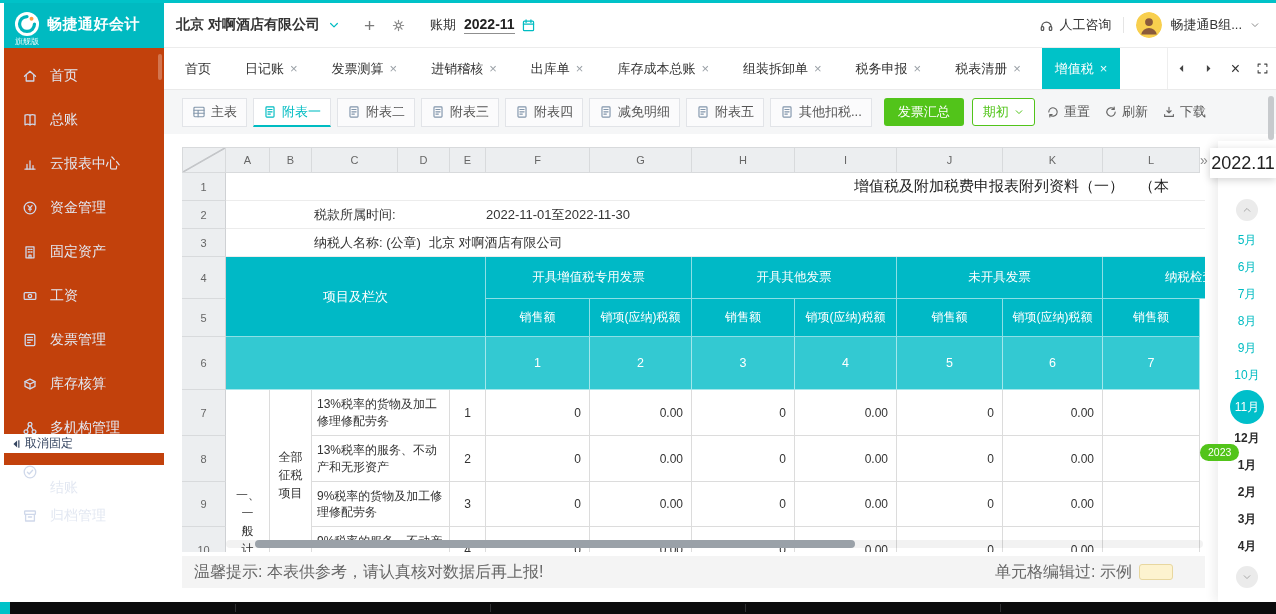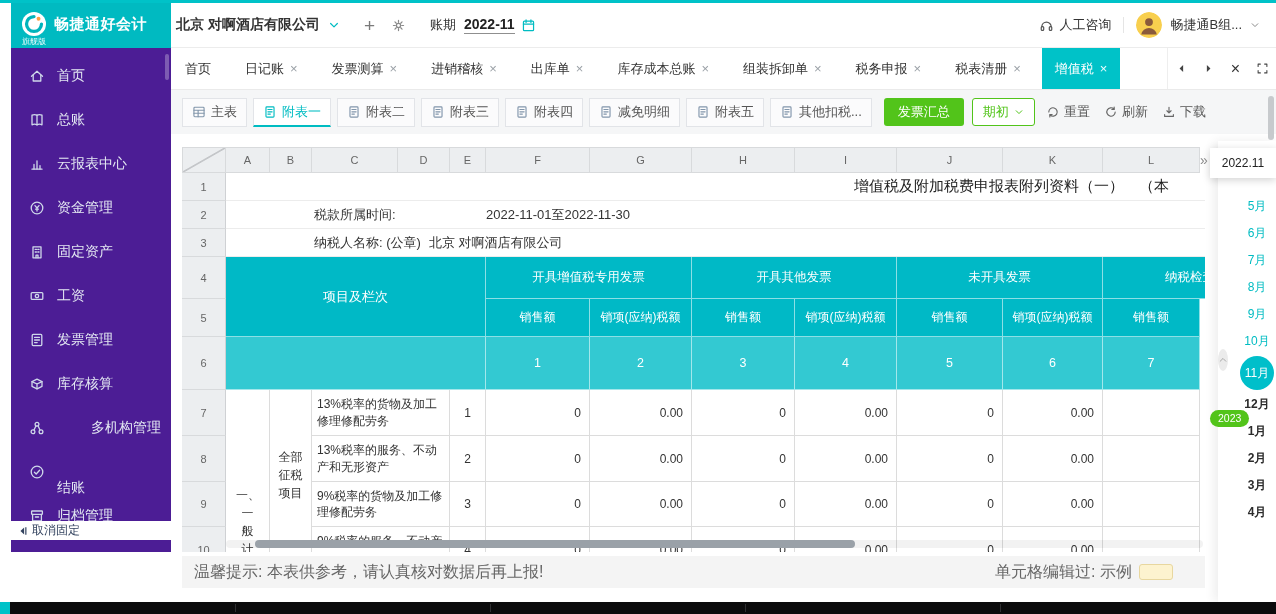--- a/index.html
+++ b/index.html
@@ -6,21 +6,21 @@
 html,body{width:1276px;height:614px;overflow:hidden}
 body{font-family:"Liberation Sans","DejaVu Sans",sans-serif;background:#fff}
 button{font-family:inherit;cursor:pointer}
 .screen{position:relative;width:1276px;height:614px;background:#fff;overflow:hidden}
 .topline{position:absolute;left:0;top:0;width:100%;height:3px;background:#00c2c8;z-index:40}
 .ic{display:inline-flex;align-items:center;justify-content:center;flex:none}
 .i10{width:10px;height:10px}.i12{width:12px;height:12px}.i13{width:13px;height:13px}
 .i14{width:14px;height:14px}.i15{width:15px;height:15px}.i16{width:16px;height:16px}.i26{width:26px;height:26px}
 .teal{color:#00bcc2}.gray{color:#8a8a8a}
 
-.sidebar{position:absolute;left:11px;top:0;width:160px;height:552px;background:#4c1d95;z-index:10}
+.sidebar{position:absolute;left:4px;top:0;width:160px;height:465px;background:#c2410c;z-index:10}
 .logo{height:48px;background:#00bac1;position:relative;display:flex;align-items:center;padding-left:10px;gap:7px}
 .logo-text{color:#fff;font-size:15px;font-weight:bold;letter-spacing:.5px}
 .logo-edition{position:absolute;left:11px;bottom:1px;color:#e7fbfc;font-size:8px}
 #sidebar-menu{padding-top:6px}
 .side-item{height:44px;display:flex;align-items:center;gap:12px;padding-left:18px;color:#e3e8f2;font-size:14px;cursor:pointer;white-space:nowrap}
 .side-item .ic{color:#cfd8ea}
 .sidebar-thumb{position:absolute;right:2px;top:54px;width:4px;height:26px;background:rgba(255,255,255,.28);border-radius:2px}
 .sidebar-footer{position:absolute;left:0;bottom:12px;width:160px;height:19px;background:#fff;display:flex;align-items:center;padding-left:6px;gap:3px;color:#33435f;font-size:12px;cursor:pointer}
 .sidebar-footer .ic{color:#33435f}
 
@@ -94,22 +94,22 @@
 .drow{display:flex}
 .dcell{flex:none;border-right:1px solid #dcdcdc;border-bottom:1px solid #dcdcdc;display:flex;align-items:center;background:#fff;overflow:hidden;color:#333}
 .dcell.desc{padding:2px 5px;line-height:1.35}
 .dcell.line{justify-content:center}
 .dcell.val{justify-content:flex-end;padding-right:8px}
 .hscroll{position:absolute;left:44px;right:2px;bottom:4px;height:8px;background:rgba(0,0,0,.05);border-radius:4px}
 .hthumb{position:absolute;left:29px;width:600px;height:8px;background:#9aa1a8;border-radius:4px;cursor:pointer}
 
 .collapse-btn{position:absolute;right:64px;top:150px;width:16px;height:20px;color:#8a8a8a;font-size:14px;display:flex;align-items:center;justify-content:center;cursor:pointer;z-index:7}
 .month-panel{position:absolute;right:0;top:141px;width:58px;bottom:12px;background:#fff;box-shadow:-4px 0 10px rgba(0,0,0,.07);z-index:6}
-.mp-current{position:absolute;top:7px;left:-8px;width:66px;height:30px;background:#fff;box-shadow:0 2px 8px rgba(0,0,0,.18);display:flex;align-items:center;justify-content:center;font-size:12px;color:#222}
-.mp-list{position:absolute;top:52px;left:0;width:58px;display:flex;flex-direction:row;align-items:center}
+.mp-current{position:absolute;top:7px;left:-8px;width:66px;height:30px;background:#fff;box-shadow:0 2px 8px rgba(0,0,0,.18);display:flex;align-items:center;justify-content:center;font-size:18px;color:#222}
+.mp-list{position:absolute;top:52px;left:0;width:58px;display:flex;flex-direction:column;align-items:center}
 .mp-btn{width:22px;height:22px;border-radius:50%;background:#ebebeb;color:#a9a9a9;display:flex;align-items:center;justify-content:center;cursor:pointer;margin:6px 0}
 #month-list{display:flex;flex-direction:column;align-items:center;width:58px}
 .month{height:27px;display:flex;align-items:center;justify-content:center;position:relative;cursor:pointer;width:58px}
 .m-done .month-label{color:#00bcc2;font-size:12px}
 .m-normal .month-label{color:#2b2b2b;font-size:12px;font-weight:bold}
 .m-active{height:36px}
 .m-active .month-label{width:34px;height:34px;border-radius:50%;background:#00bfca;color:#fff;display:flex;align-items:center;justify-content:center;font-size:12px}
 .year-badge{position:absolute;left:-18px;top:-8px;background:#52c41a;color:#fff;font-size:10.5px;padding:1px 8px;border-radius:9px;line-height:1.4;z-index:2}
 
 .hintbar{position:absolute;left:182px;top:556px;width:1023px;height:32px;background:#f4f4f4;display:flex;align-items:center;padding:0 12px;font-size:16px;color:#666;z-index:3;white-space:nowrap}
@@ -213,21 +213,21 @@
         </div>
         <div class="side-item">
           <i class="ic i16">
             <svg viewBox="0 0 16 16" width="100%" height="100%" fill="none" stroke="currentColor" stroke-width="1.3" stroke-linecap="round" stroke-linejoin="round">
               <circle cx="8" cy="4.2" r="1.9"></circle>
               <circle cx="4" cy="11.8" r="1.9"></circle>
               <circle cx="12" cy="11.8" r="1.9"></circle>
               <path d="M7 5.8 5 10M9 5.8 11 10"></path>
             </svg>
           </i>
-          <div class="side-label" style="display: inline; margin-left: 34px;">多机构管理</div>
+          <div class="side-label" style="display: inline;">多机构管理</div>
         </div>
         <div class="side-item">
           <i class="ic i16">
             <svg viewBox="0 0 16 16" width="100%" height="100%" fill="none" stroke="currentColor" stroke-width="1.3" stroke-linecap="round" stroke-linejoin="round">
               <circle cx="8" cy="8" r="5.8"></circle>
               <path d="M5.4 8.2 7.2 10l3.4-3.8"></path>
             </svg>
           </i>
           <div class="side-label" style="display: inline; margin-top: 31px;">结账</div>
         </div>

